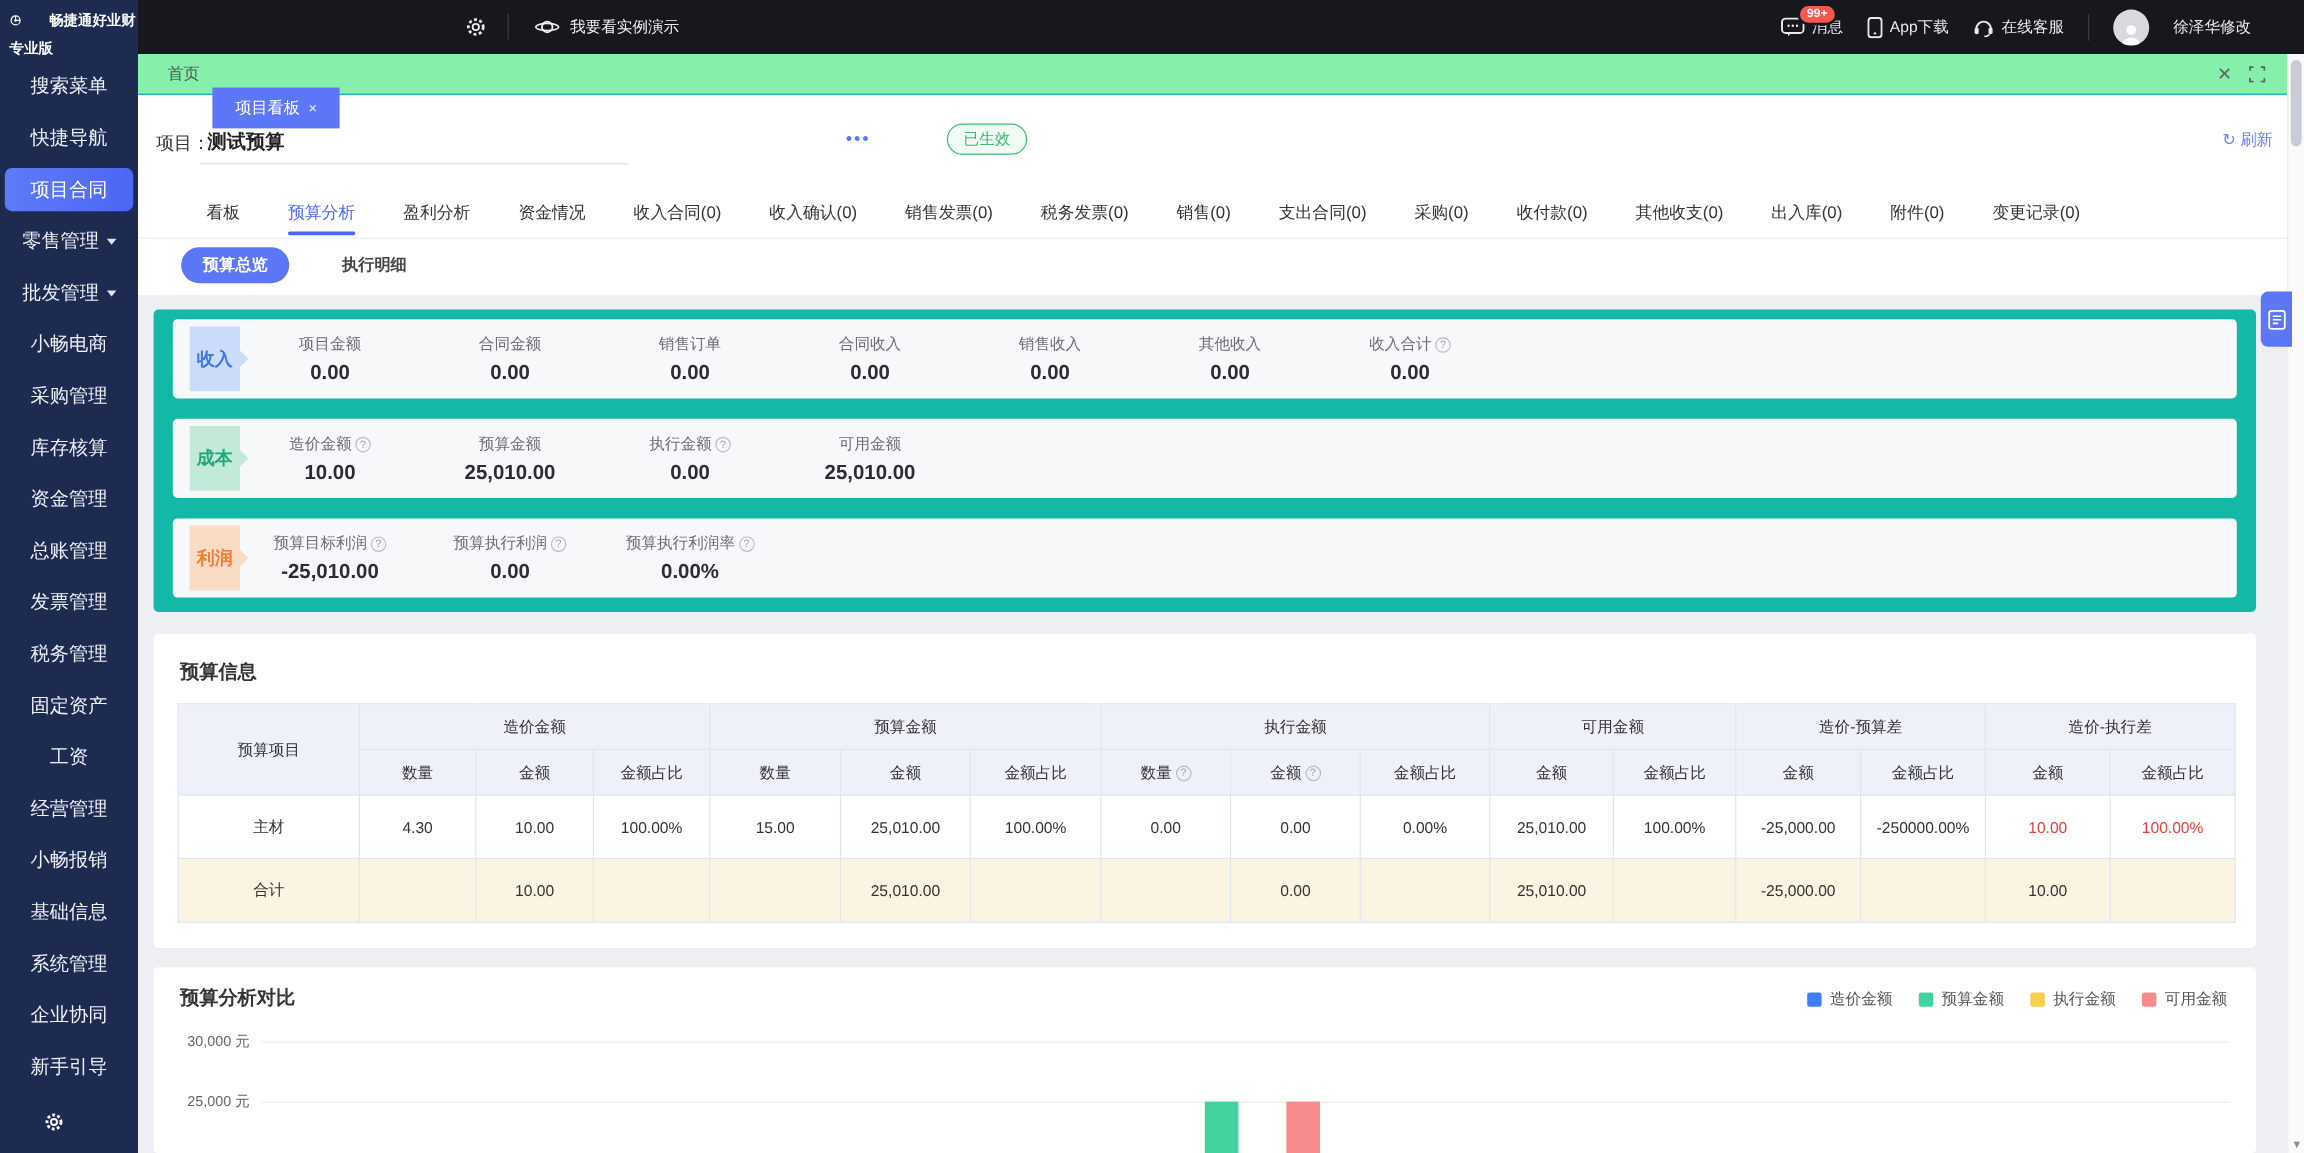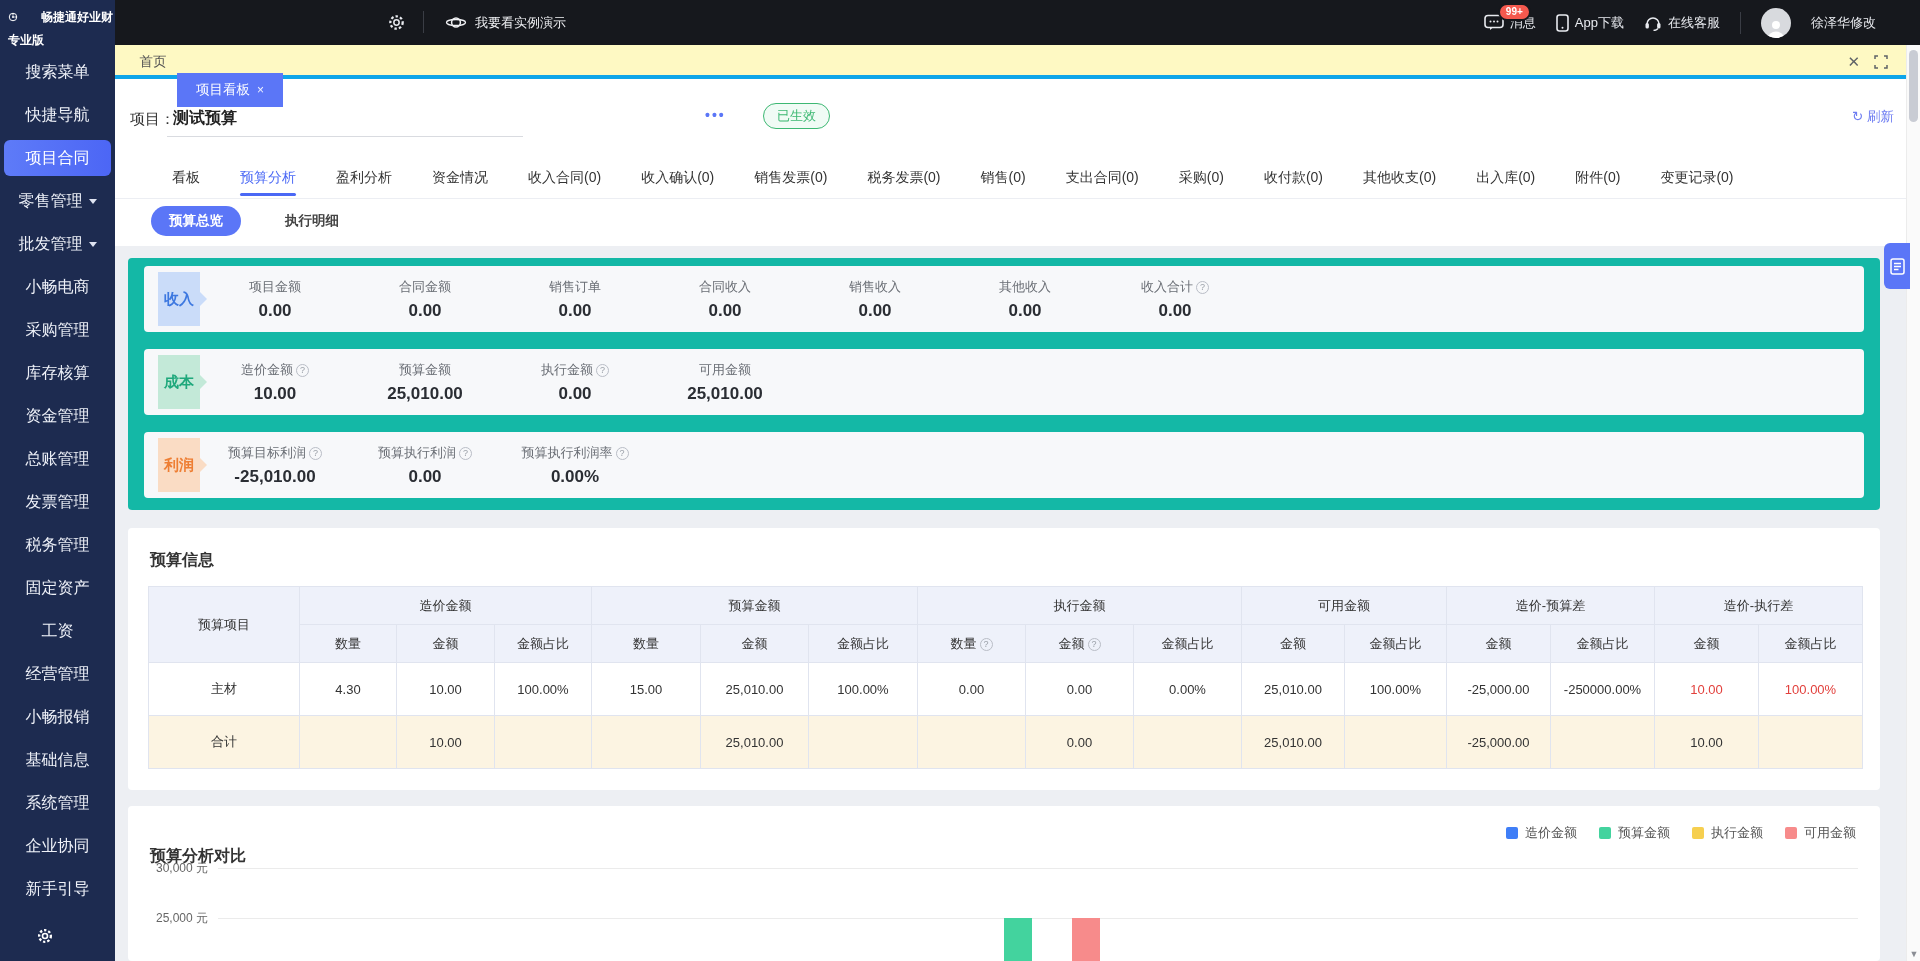--- a/index.html
+++ b/index.html
@@ -29,35 +29,35 @@
   .tb-icon { position:absolute; top:13px; cursor:pointer; }
   .tb-divider { position:absolute; top:11px; width:1px; height:22px; background:#3a3d45; }
   .demo { position:absolute; left:330px; top:0; height:45px; display:flex; align-items:center; gap:8px; font-size:13px; color:#f0f1f4; cursor:pointer; }
   .tb-right { position:absolute; right:44px; top:0; height:45px; display:flex; align-items:center; gap:20px; font-size:13px; color:#e8eaef; }
   .tb-item { position:relative; display:flex; align-items:center; gap:6px; cursor:pointer; }
   .badge { position:absolute; top:-11px; left:14px; background:#f5594e; color:#fff; font-size:10px; font-weight:bold;
     padding:1px 6px 2px; border-radius:9px; border:2px solid #16181d; white-space:nowrap; }
   .avatar { width:30px; height:30px; border-radius:50%; background:#d8dade; display:flex; align-items:flex-end; justify-content:center; overflow:hidden; }
 
   
-  .tabstrip { position:absolute; left:115px; top:45px; width:1791px; height:34px; background:#fef9c3; border-bottom:4px solid #0ea5e9; z-index:3; }
+  .tabstrip { position:absolute; left:115px; top:45px; width:1791px; height:34px; background:#86efac; border-bottom:1px solid #0ea5e9; z-index:3; }
   .wtab { position:absolute; top:0; height:34px; display:flex; align-items:center; justify-content:center; font-size:13.5px; color:#555; cursor:pointer; }
   .wtab.home { left:15px; width:46px; }
   .wtab.active { left:62px; width:106px; background:#5b76f7; color:#fff; gap:7px;margin-top:28px; }
   .wtab .tabx { font-size:12px; opacity:.9; }
   .strip-icons { position:absolute; right:18px; top:0; height:34px; display:flex; align-items:center; gap:14px; color:#5f6368; }
   .strip-icons .x { font-size:15px; cursor:pointer; }
 
   
   .headcard { position:absolute; left:115px; top:79px; width:1791px; height:167px; background:#fff; z-index:2; }
   .prj-label { position:absolute; left:15px; top:31px; font-size:15px; color:#333; }
   .prj-name { position:absolute; left:58px; top:29px; font-size:16px; font-weight:bold; color:#222; }
   .prj-line { position:absolute; left:52px; top:57px; width:356px; border-bottom:1px solid #d9dbe0; }
   .prj-more { position:absolute; left:590px; top:28px; color:#5b76f7; font-size:14px; letter-spacing:2px; font-weight:bold; cursor:pointer; }
-  .status-badge { position:absolute; left:648px; top:24px; border:1px solid #3db873; color:#3db873; background:#f0fbf5;
+  .status-badge { position:absolute; left:674px; top:24px; border:1px solid #3db873; color:#3db873; background:#f0fbf5;
     font-size:13px; padding:3px 13px; border-radius:14px; }
   .refresh { position:absolute; right:12px; top:29px; color:#6f7ef2; font-size:13.5px; cursor:pointer; }
   .dtabs { position:absolute; left:57px; top:76px; height:44px; display:flex; align-items:center; gap:40px; }
   .dtab { position:relative; font-size:14px; color:#333; height:44px; line-height:44px; cursor:pointer; white-space:nowrap; }
   .dtab.active { color:#4a68f5; }
   .dtab.active::after { content:""; position:absolute; left:0; right:0; bottom:3px; height:3px; border-radius:2px; background:#4a68f5; }
   .dtabs-border { position:absolute; left:0; top:119px; width:1791px; border-bottom:1px solid #eceef3; }
   .subtabs { position:absolute; left:36px; top:127px; display:flex; align-items:center; gap:26px;font-weight:bold; }
   .subtab { font-size:13.5px; color:#444; padding:6px 18px; cursor:pointer; }
   .subtab.active { background:#5b76f7; color:#fff; border-radius:15px; }
@@ -446,21 +446,21 @@
               <td></td>
               <td>10.00</td>
               <td></td>
             </tr>
           </tbody>
         </table>
     </div>
   </section>
 
   <section class="chartpanel" id="chartpanel">
-    <div class="ptitle" style="top:16px;margin-top:24px;">预算分析对比</div>
+    <div class="ptitle" style="top:16px;">预算分析对比</div>
     <div class="legend" id="legend">
         <div class="lg-item">
           <span class="lg-sq" style="background: rgb(63, 126, 247);"></span>
           <span>造价金额</span>
         </div>
         <div class="lg-item">
           <span class="lg-sq" style="background: rgb(67, 211, 158);"></span>
           <span>预算金额</span>
         </div>
         <div class="lg-item">

